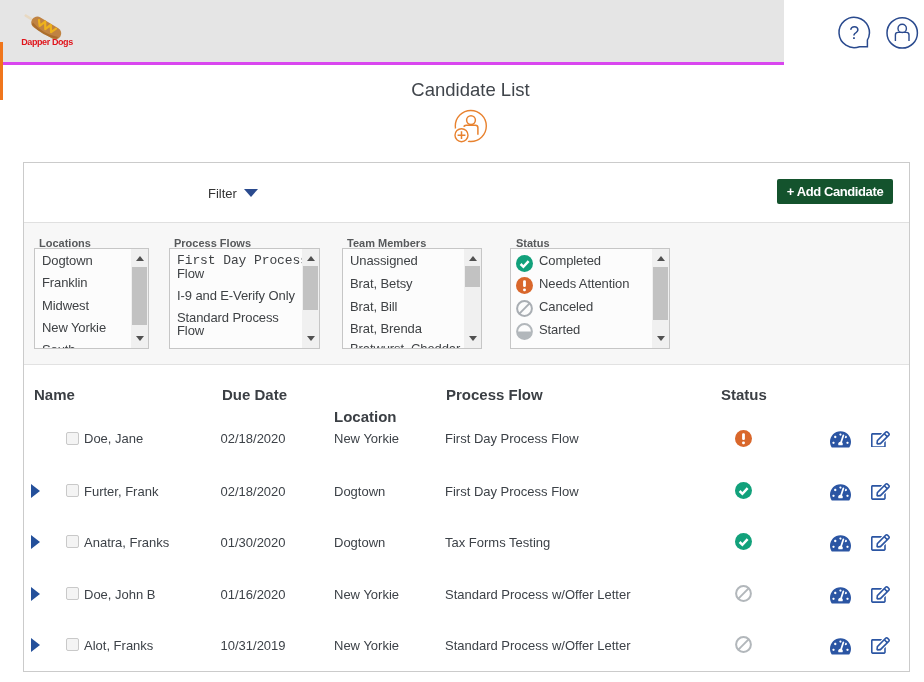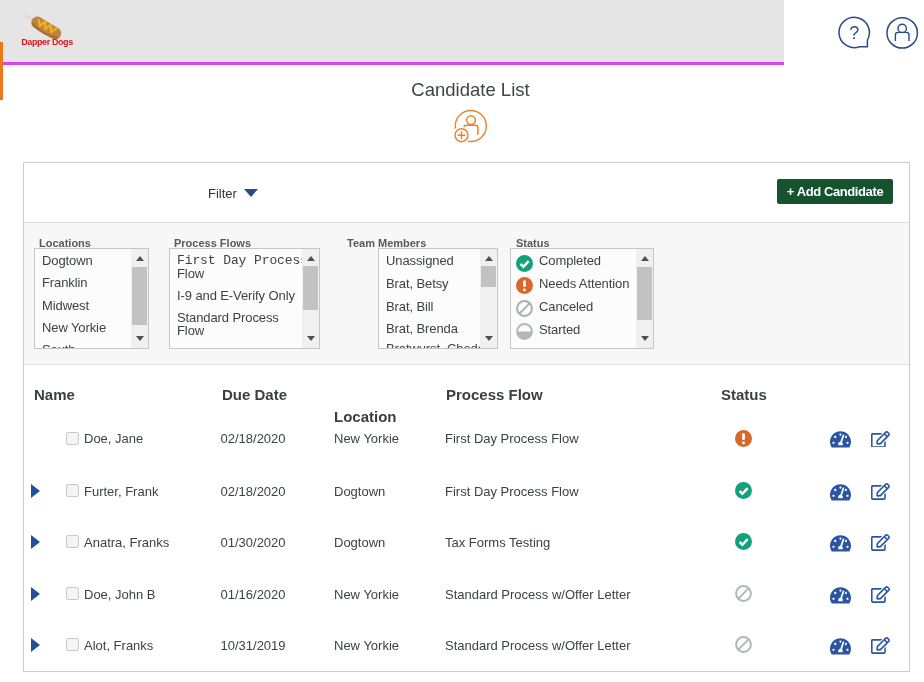--- a/index.html
+++ b/index.html
@@ -99,34 +99,34 @@
     <div class="li" style="left:7px;top:39.1px;">I-9 and E-Verify Only</div>
     <div class="li" style="left:7px;top:60.9px;">Standard Process</div>
     <div class="li" style="left:7px;top:73.9px;">Flow</div>
     <div class="sb">
         <div class="sbthumb" style="top:17px;height:44px;"></div>
         <div class="sbup"></div>
         <div class="sbdn"></div>
       </div>
   </div>
 
-  <div class="lbox" style="left:342px;width:120px;margin-left:36px;">
+  <div class="lbox" style="left:342px;width:140px;">
     <div class="li" style="left:7px;top:3.9px;">Unassigned</div>
     <div class="li" style="left:7px;top:26.7px;">Brat, Betsy</div>
     <div class="li" style="left:7px;top:49.5px;">Brat, Bill</div>
     <div class="li" style="left:7px;top:72.3px;">Brat, Brenda</div>
     <div class="li" style="left:7px;top:92.4px;">Bratwurst, Cheddar</div>
     <div class="sb">
         <div class="sbthumb" style="top:17px;height:21px;"></div>
         <div class="sbup"></div>
         <div class="sbdn"></div>
       </div>
   </div>
 
-  <div class="lbox" style="left:510px;width:144px;">
+  <div class="lbox" style="left:510px;width:160px;">
     <svg class="abs" style="left:5px;top:5.7px" width="17" height="17" viewBox="0 0 17 17">
         <circle cx="8.5" cy="8.5" r="8.5" fill="#12a17b"></circle>
         <path d="M4.6 9 L7.4 11.8 L12.6 6.2" stroke="#fff" stroke-width="2.5" fill="none"></path>
       </svg>
     <div class="li" style="left:28px;top:4.1px;">Completed</div>
     <svg class="abs" style="left:5px;top:28.2px" width="17" height="17" viewBox="0 0 17 17">
         <circle cx="8.5" cy="8.5" r="8.5" fill="#d9672b"></circle>
         <rect x="7.1" y="3.2" width="2.8" height="6.8" rx="1.2" fill="#fff"></rect>
         <rect x="7.1" y="11.4" width="2.8" height="2.8" rx="1.2" fill="#fff"></rect>
       </svg>

